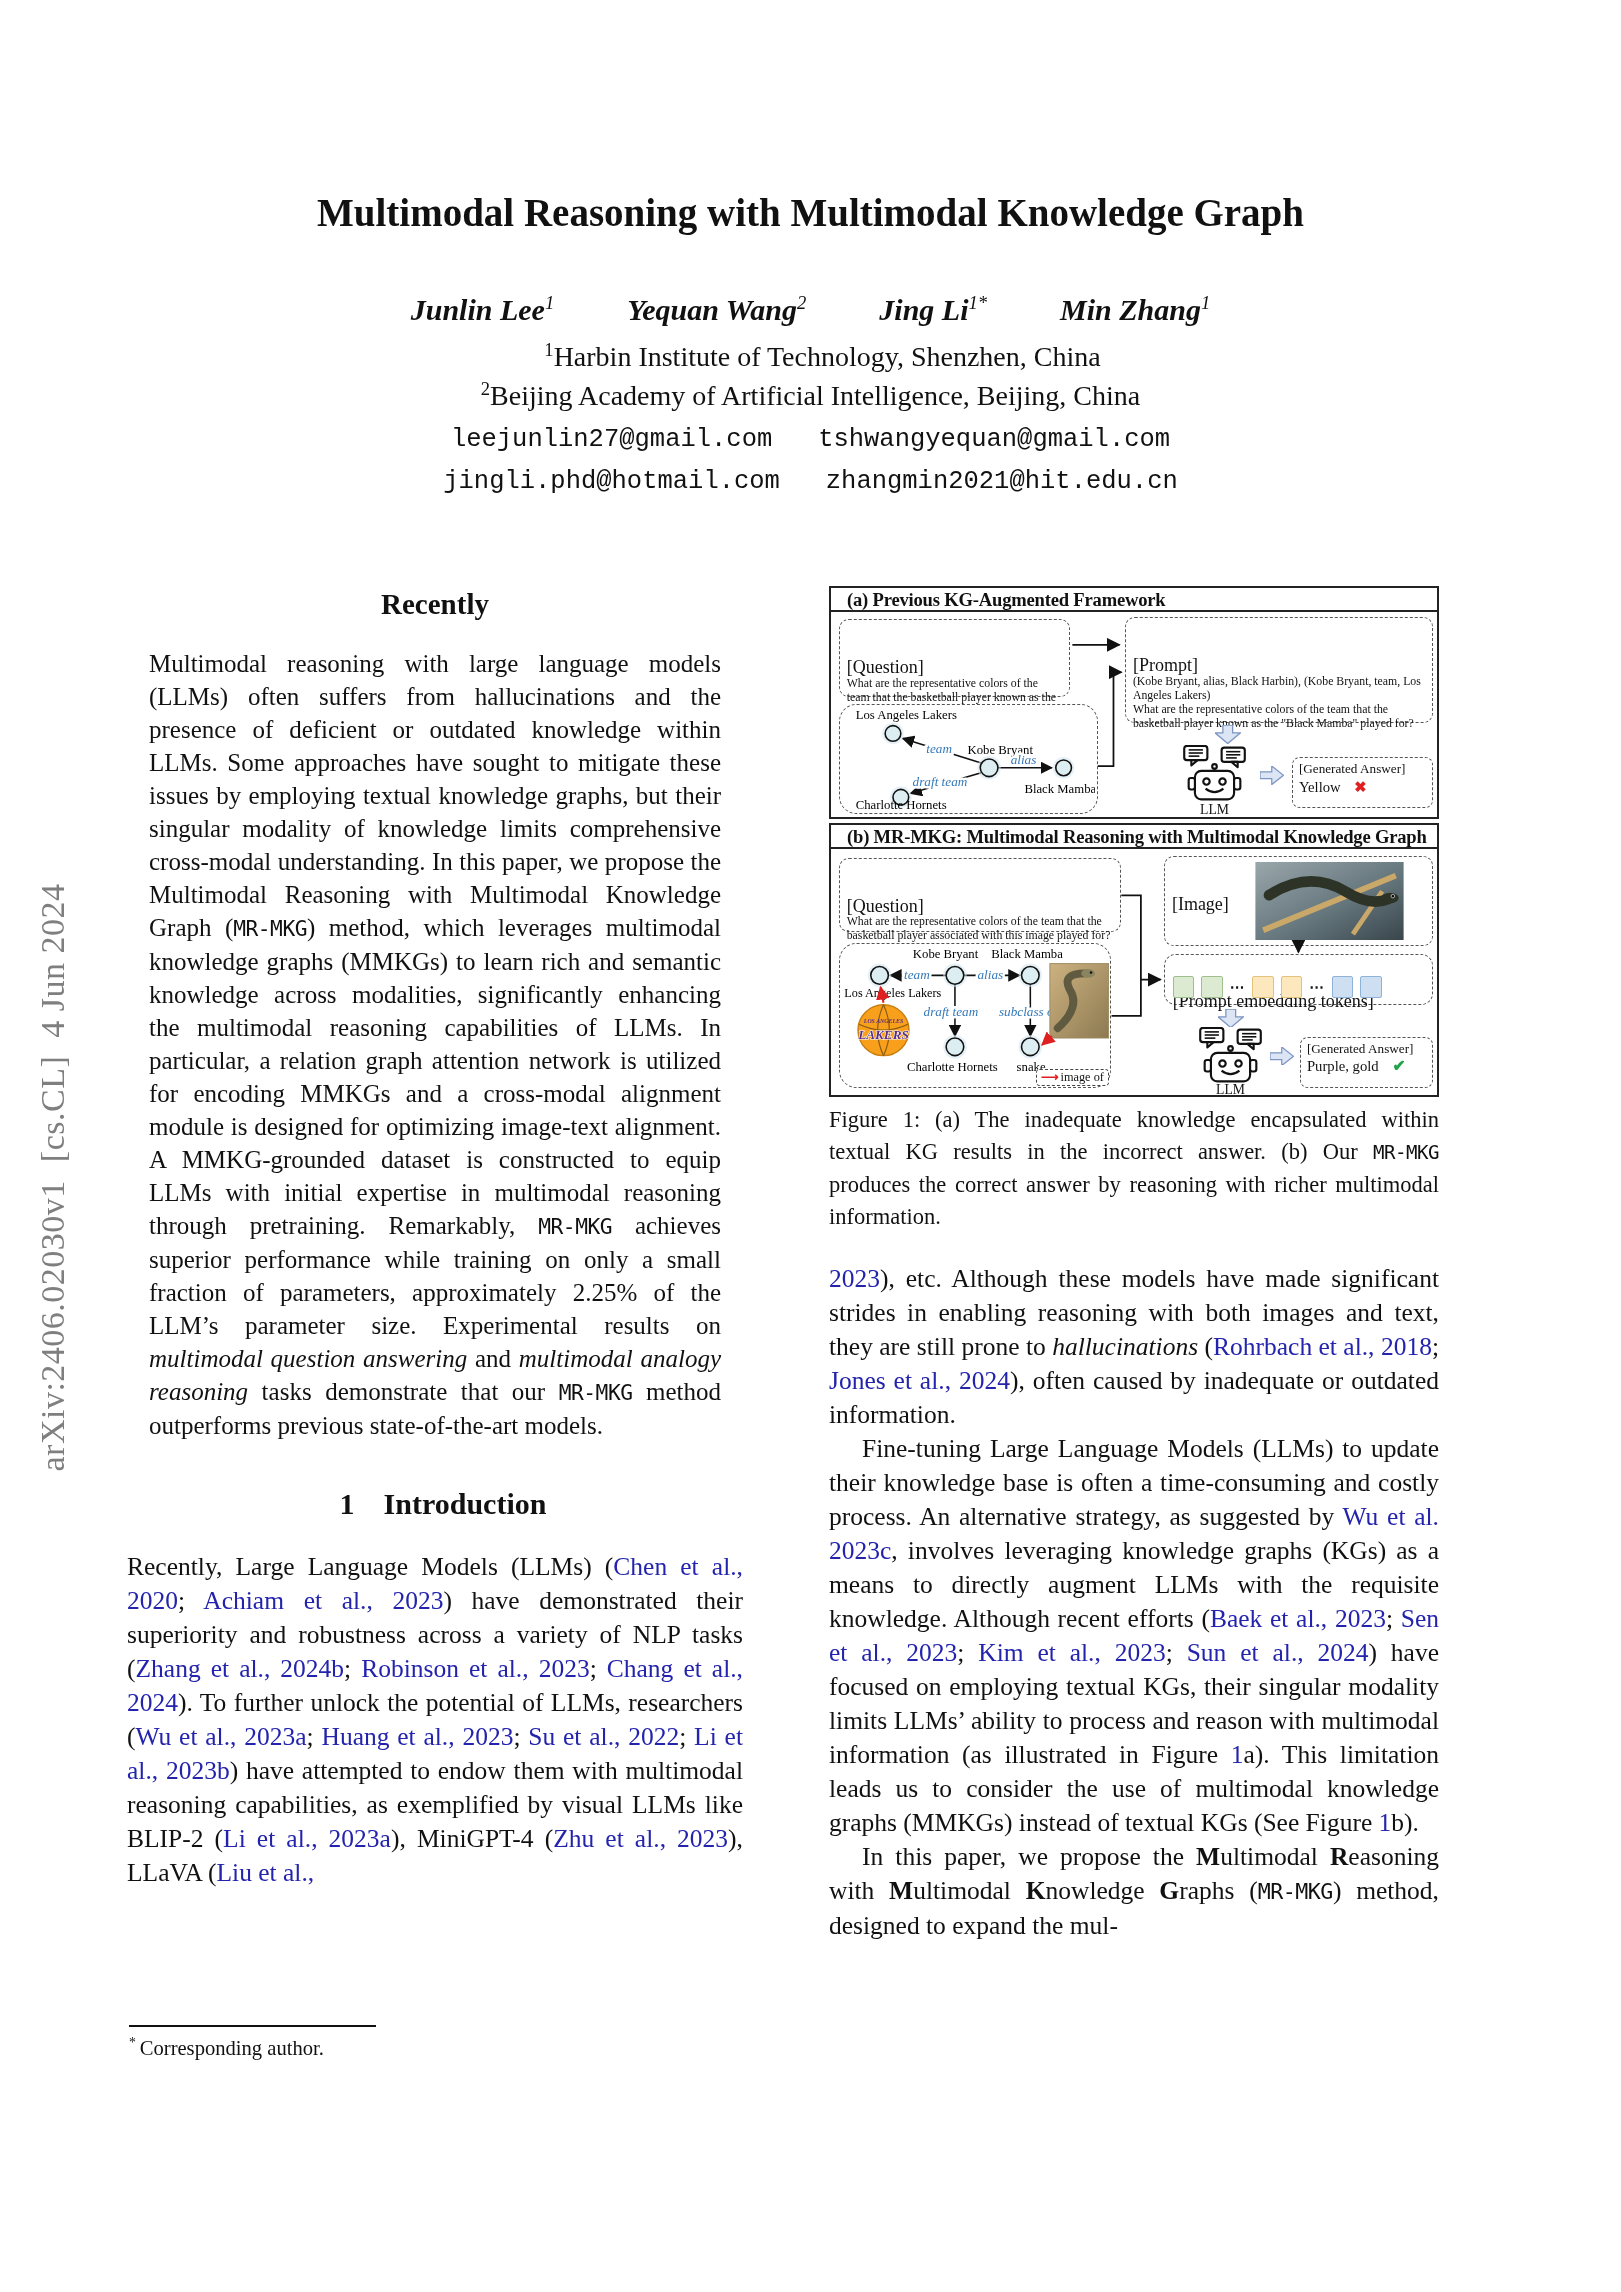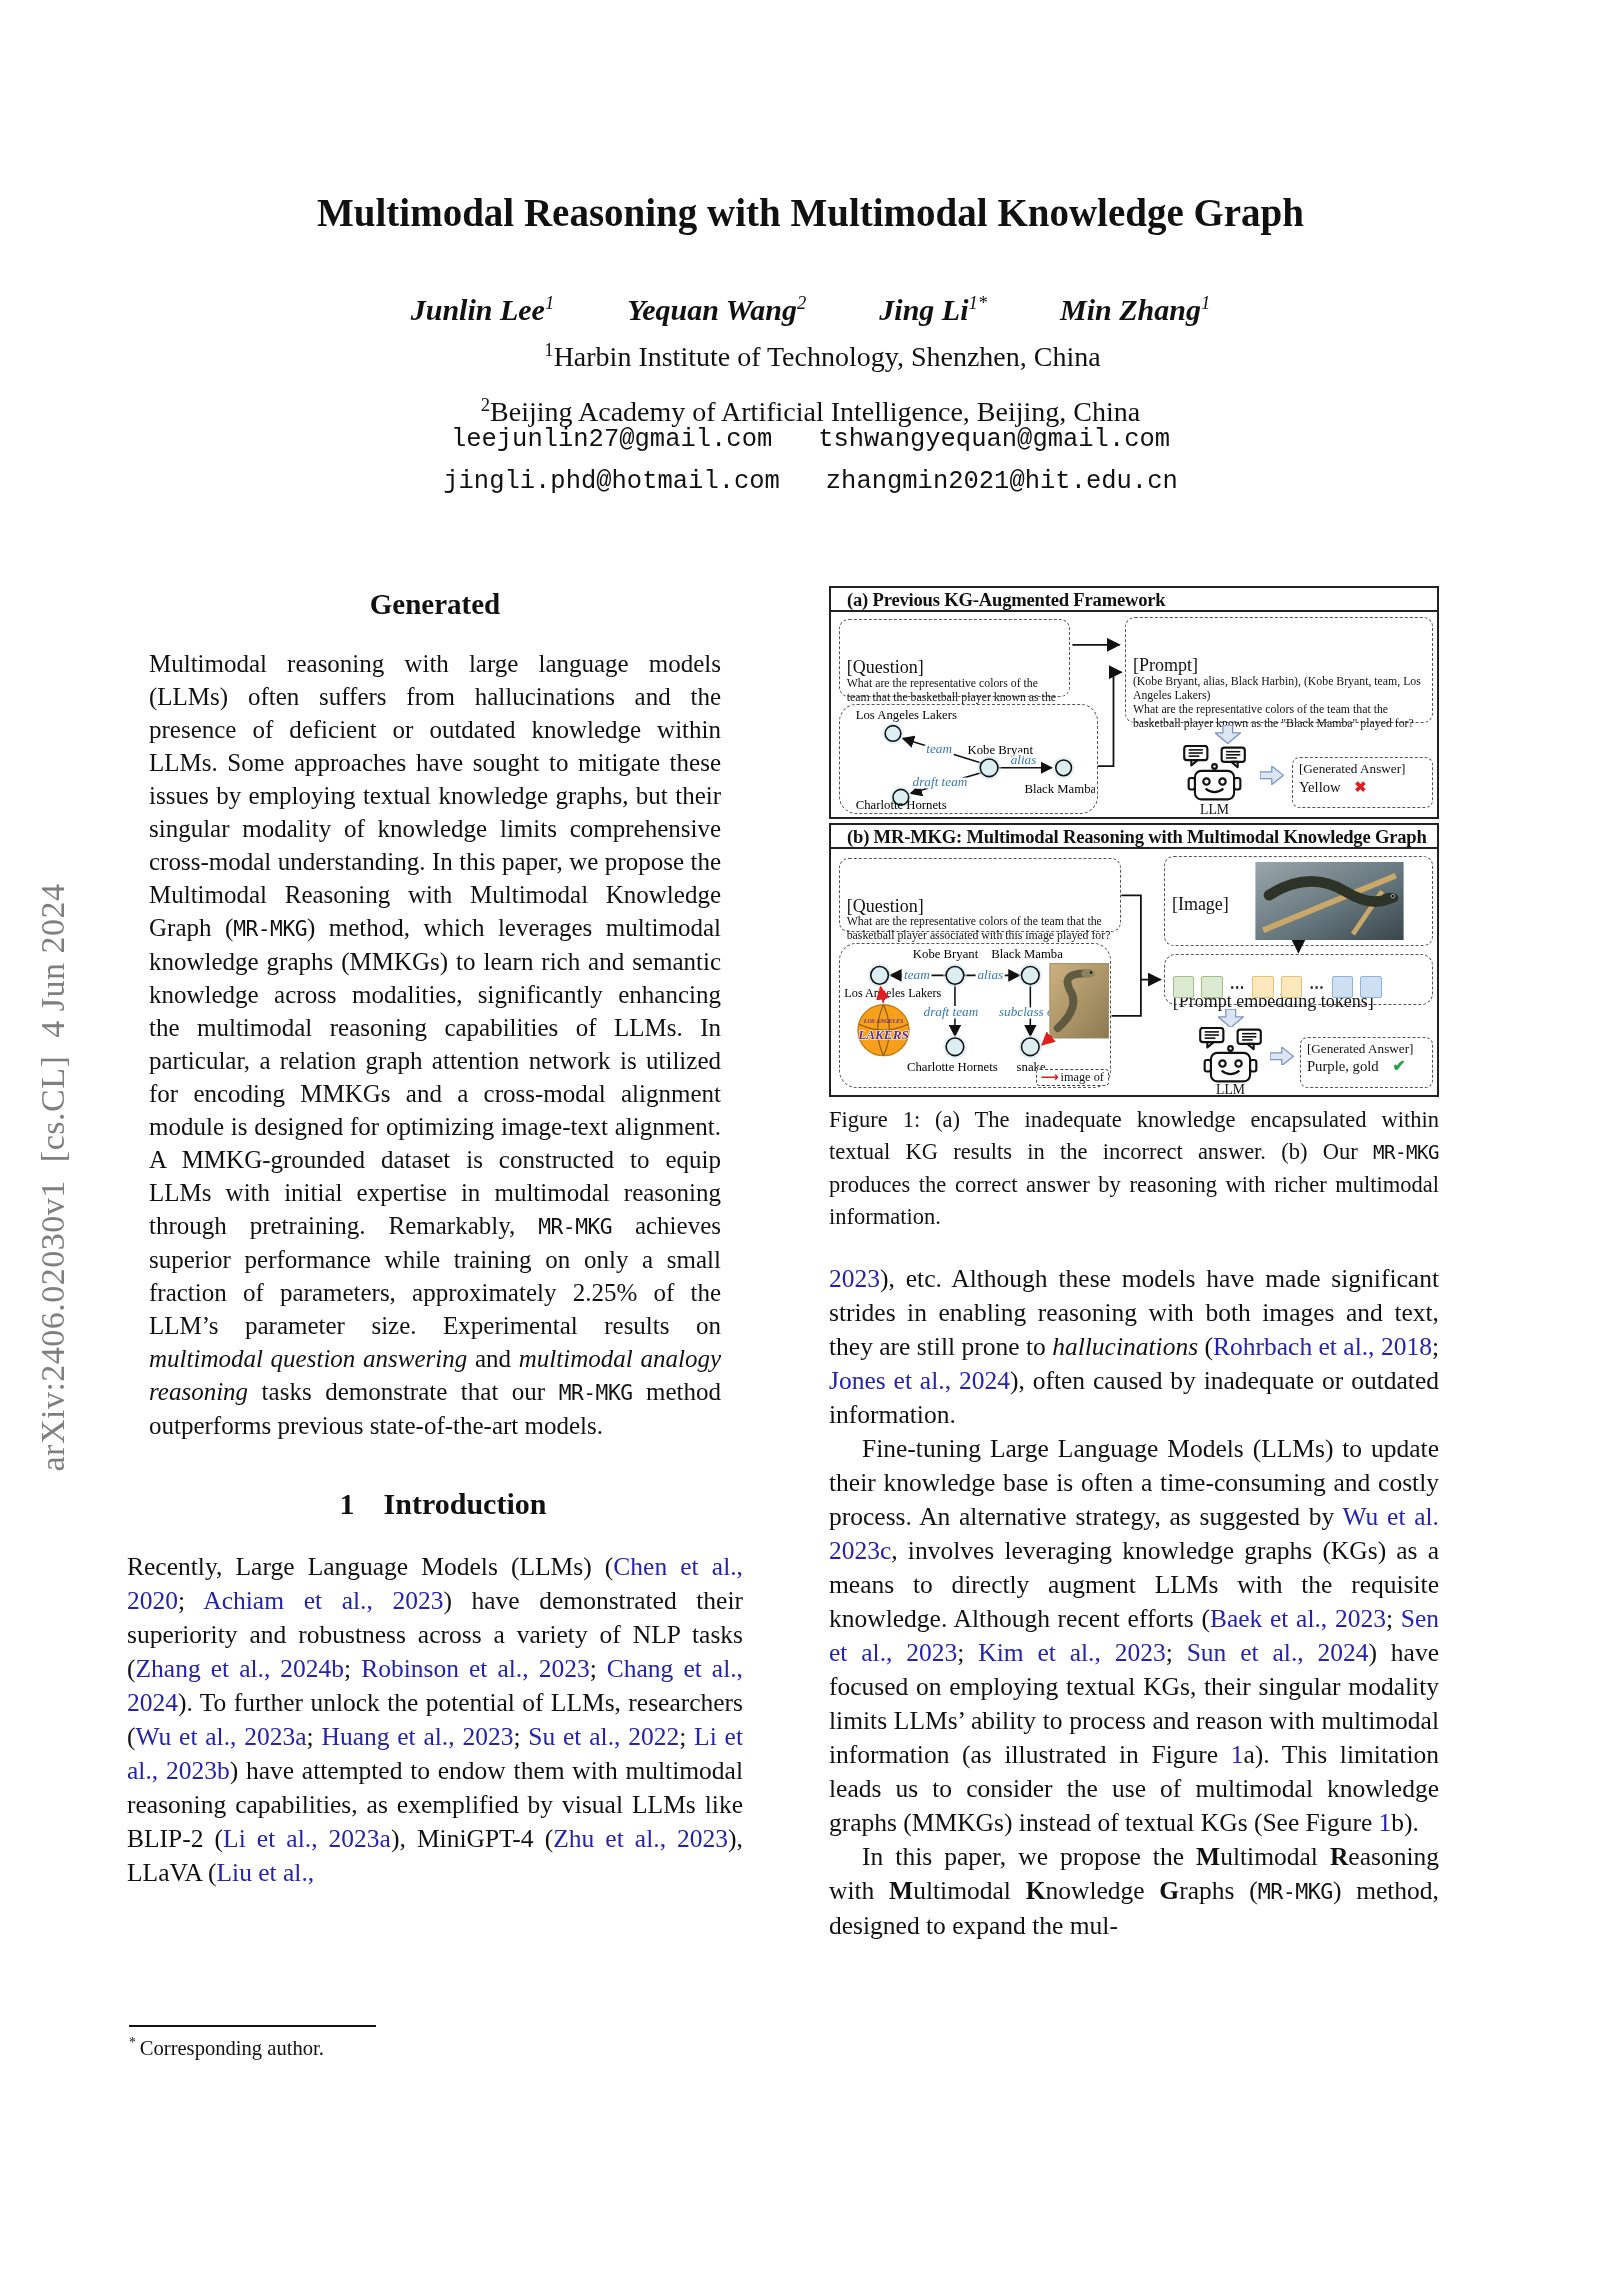--- a/index.html
+++ b/index.html
@@ -7,21 +7,21 @@
         font-family:"Liberation Serif",serif;color:#111;}
   
   .arxiv{position:absolute;left:-449px;top:1155px;width:1010px;height:45px;text-align:center;
          transform:rotate(-90deg);color:#7f7f7f;font-size:34px;white-space:pre;letter-spacing:0.5px;}
   
   .title{position:absolute;top:190px;left:0;width:100%;text-align:center;font-size:39px;font-weight:bold;}
   .authors{position:absolute;top:292px;left:0;width:100%;display:flex;justify-content:center;gap:73px;
            font-size:30px;font-weight:bold;font-style:italic;}
   .authors sup,.affil sup{font-size:18.6px;font-weight:normal;}
   .affil{position:absolute;left:0;width:100%;text-align:center;font-size:28px;}
-  .affil1{top:339px;margin-left:12px;} .affil2{top:378px;margin-top:16px;}
+  .affil1{top:339px;margin-left:12px;} .affil2{top:378px;}
   .emails{position:absolute;left:0;width:100%;text-align:center;
           font-family:"Liberation Mono",monospace;font-size:25.5px;white-space:pre;}
   .em1{top:425px;} .em2{top:467px;}
   
   .col-left{position:absolute;left:127px;top:588px;width:616px;}
   .col-right{position:absolute;left:829px;top:586px;width:610px;}
   .abs-head{text-align:center;font-size:29px;font-weight:bold;margin:0 0 25.5px 0;}
   .abs-body{margin:0 22px;font-size:25px;line-height:33px;text-align:justify;}
   .sec-head{margin:45px 0 29px 16px;font-size:30px;font-weight:bold;text-align:center;}
   .sec-num{margin-right:29px;}
@@ -94,21 +94,21 @@
     <span><span>Min Zhang</span><sup>1</sup></span>
   </div>
 
   <div class="affil affil1"><sup>1</sup><span>Harbin Institute of Technology, Shenzhen, China</span></div>
   <div class="affil affil2"><sup>2</sup><span>Beijing Academy of Artificial Intelligence, Beijing, China</span></div>
 
   <div class="emails em1">leejunlin27@gmail.com   tshwangyequan@gmail.com</div>
   <div class="emails em2">jingli.phd@hotmail.com   zhangmin2021@hit.edu.cn</div>
 
   <div class="col-left">
-    <div class="abs-head">Generated</div>
+    <div class="abs-head">Recently</div>
     <p class="abs-body"><span>Multimodal reasoning with large language models (LLMs) often suffers from hallucinations and the presence of deficient or outdated knowledge within LLMs. Some approaches have sought to mitigate these issues by employing textual knowledge graphs, but their singular modality of knowledge limits comprehensive cross-modal understanding. In this paper, we propose the Multimodal Reasoning with Multimodal Knowledge Graph (</span><span class="mono">MR-MKG</span><span>) method, which leverages multimodal knowledge graphs (MMKGs) to learn rich and semantic knowledge across modalities, significantly enhancing the multimodal reasoning capabilities of LLMs. In particular, a relation graph attention network is utilized for encoding MMKGs and a cross-modal alignment module is designed for optimizing image-text alignment. A MMKG-grounded dataset is constructed to equip LLMs with initial expertise in multimodal reasoning through pretraining. Remarkably, </span><span class="mono">MR-MKG</span><span> achieves superior performance while training on only a small fraction of parameters, approximately 2.25% of the LLM’s parameter size. Experimental results on </span><span class="it">multimodal question answering</span><span> and </span><span class="it">multimodal analogy reasoning</span><span> tasks demonstrate that our </span><span class="mono">MR-MKG</span><span> method outperforms previous state-of-the-art models.</span></p>
     <div class="sec-head">
       <span class="sec-num">1</span><span>Introduction</span>
     </div>
     <p class="body-p"><span>Recently, Large Language Models (LLMs) (</span><span class="lnk">Chen et al., 2020</span><span>; </span><span class="lnk">Achiam et al., 2023</span><span>) have demonstrated their superiority and robustness across a variety of NLP tasks (</span><span class="lnk">Zhang et al., 2024b</span><span>; </span><span class="lnk">Robinson et al., 2023</span><span>; </span><span class="lnk">Chang et al., 2024</span><span>).  To further unlock the potential of LLMs, researchers (</span><span class="lnk">Wu et al., 2023a</span><span>; </span><span class="lnk">Huang et al., 2023</span><span>; </span><span class="lnk">Su et al., 2022</span><span>; </span><span class="lnk">Li et al., 2023b</span><span>) have attempted to endow them with multimodal reasoning capabilities, as exemplified by visual LLMs like BLIP-2 (</span><span class="lnk">Li et al., 2023a</span><span>), MiniGPT-4 (</span><span class="lnk">Zhu et al., 2023</span><span>), LLaVA (</span><span class="lnk">Liu et al.,</span></p>
   </div>
 
   <div class="footnote">
     <div class="fn-rule"></div>
     <span class="fn-marker">*</span><span>Corresponding author.</span>

